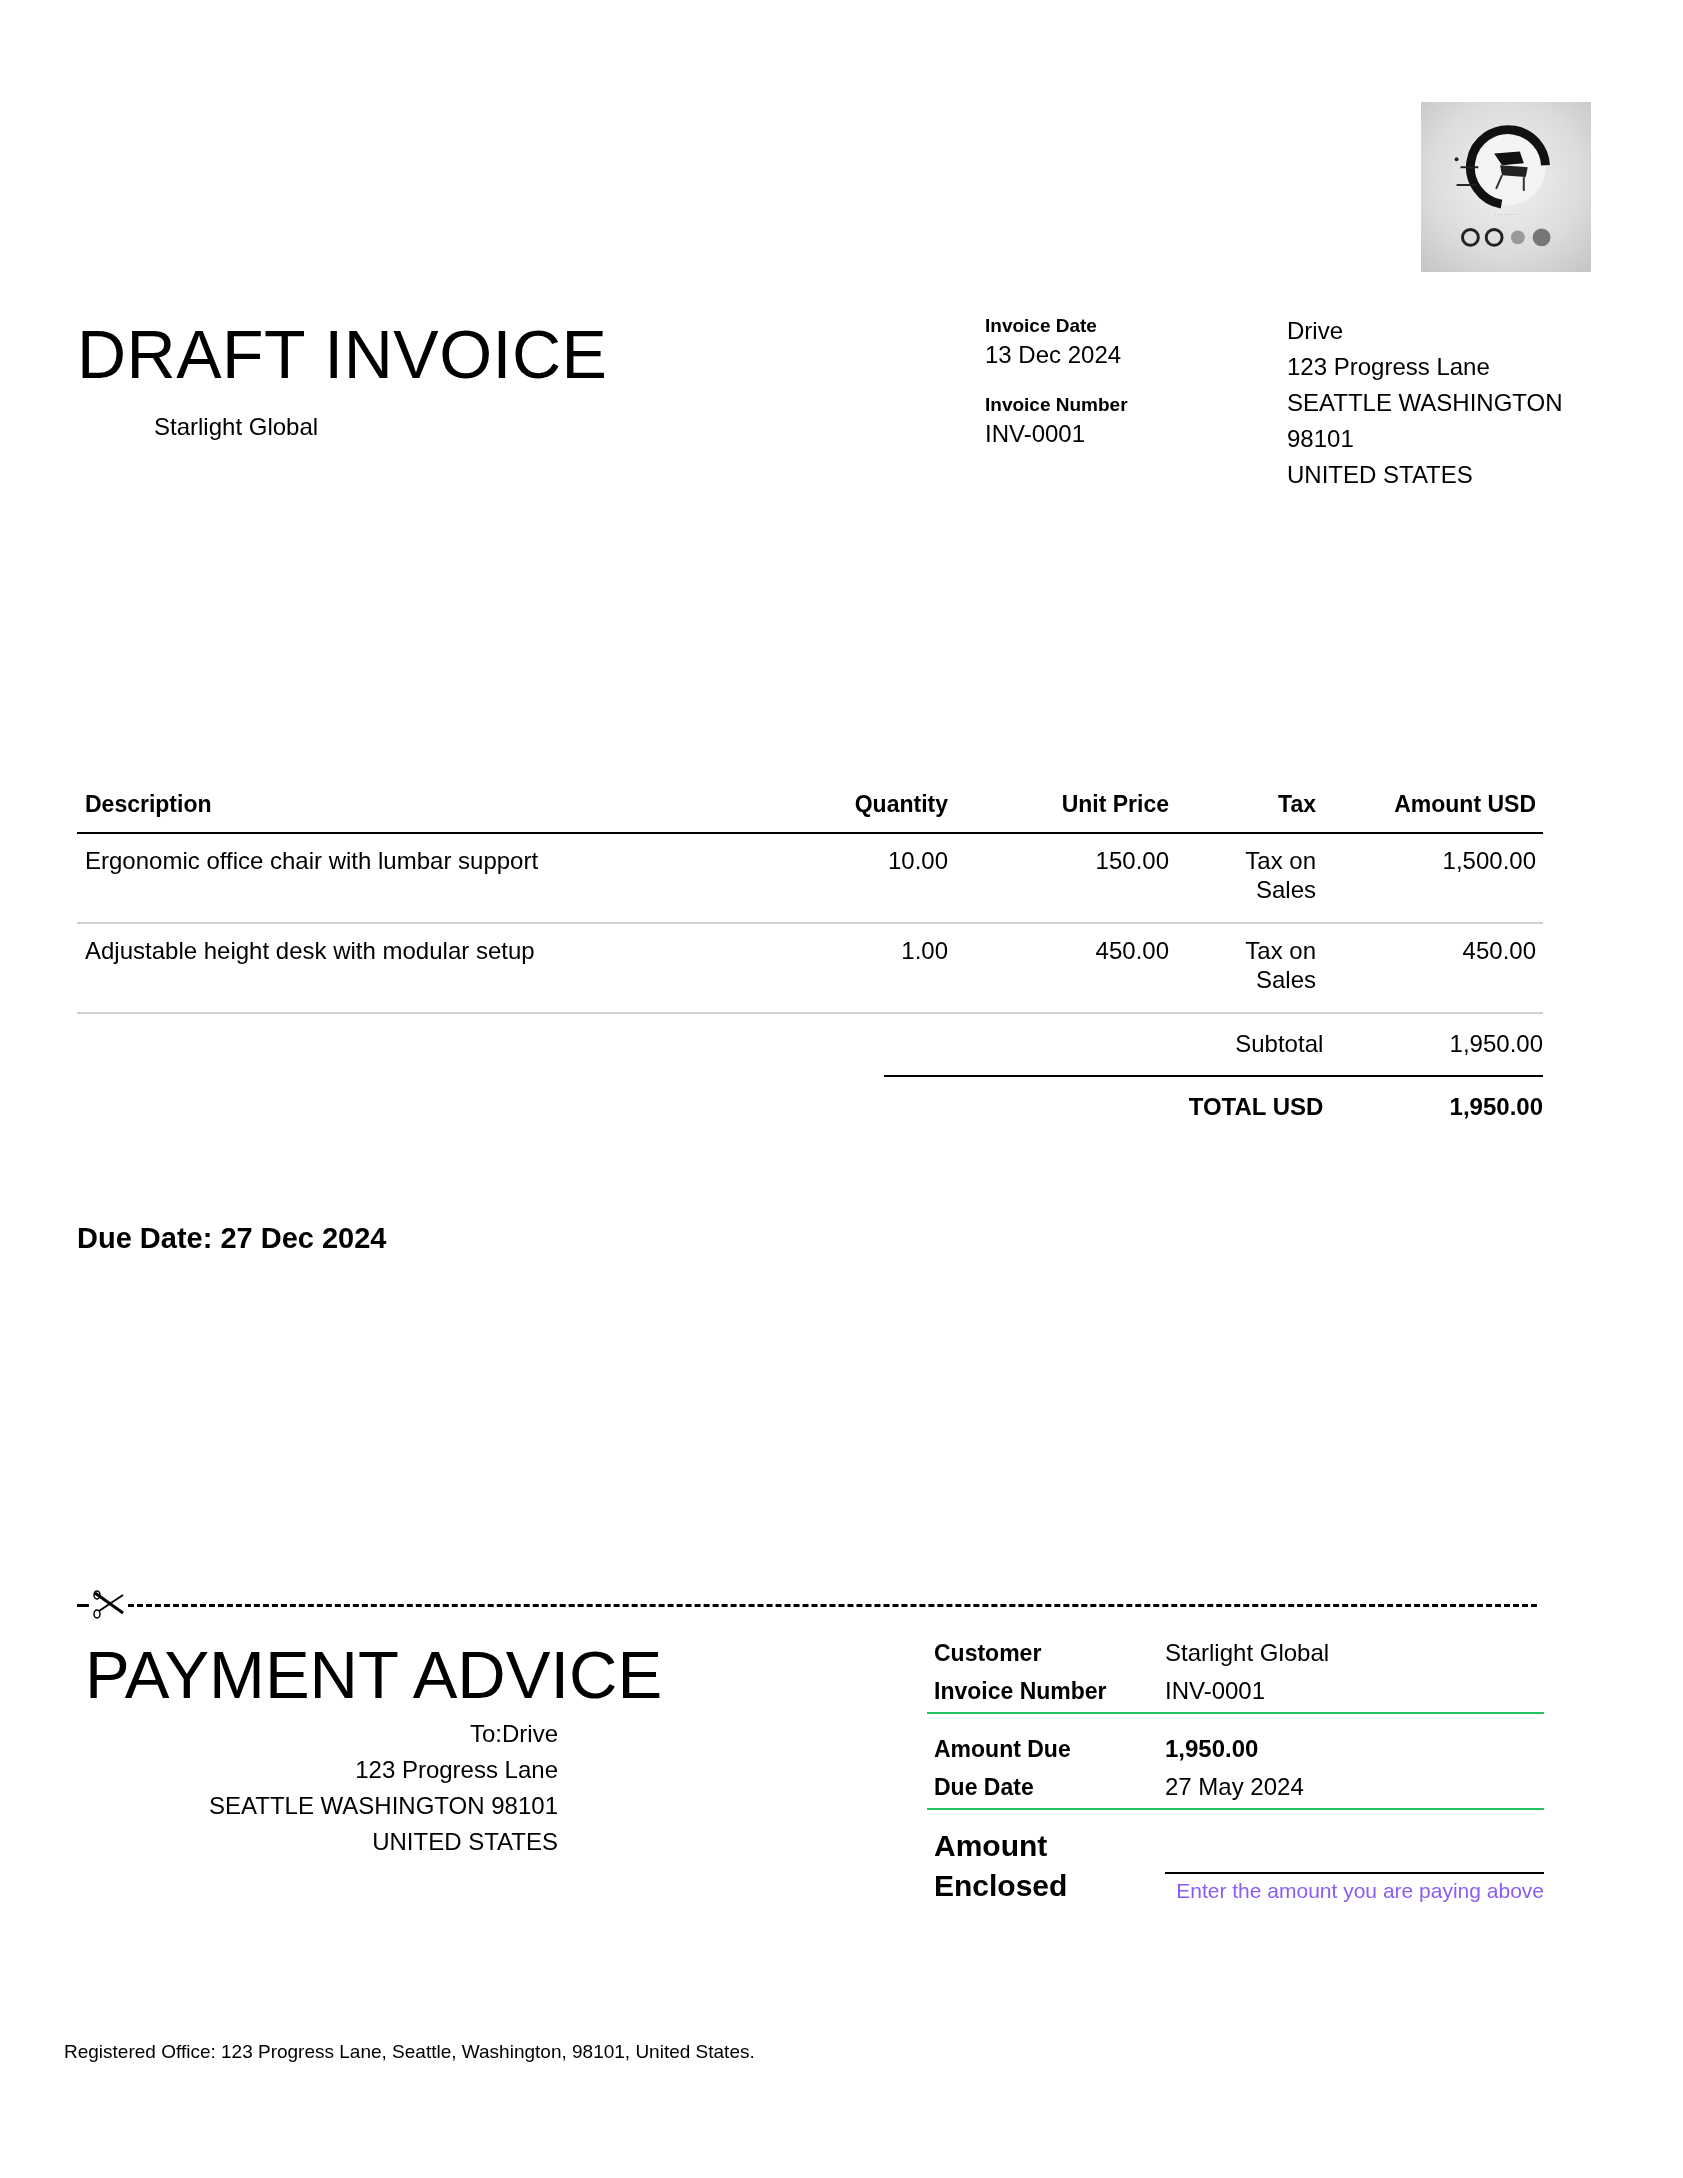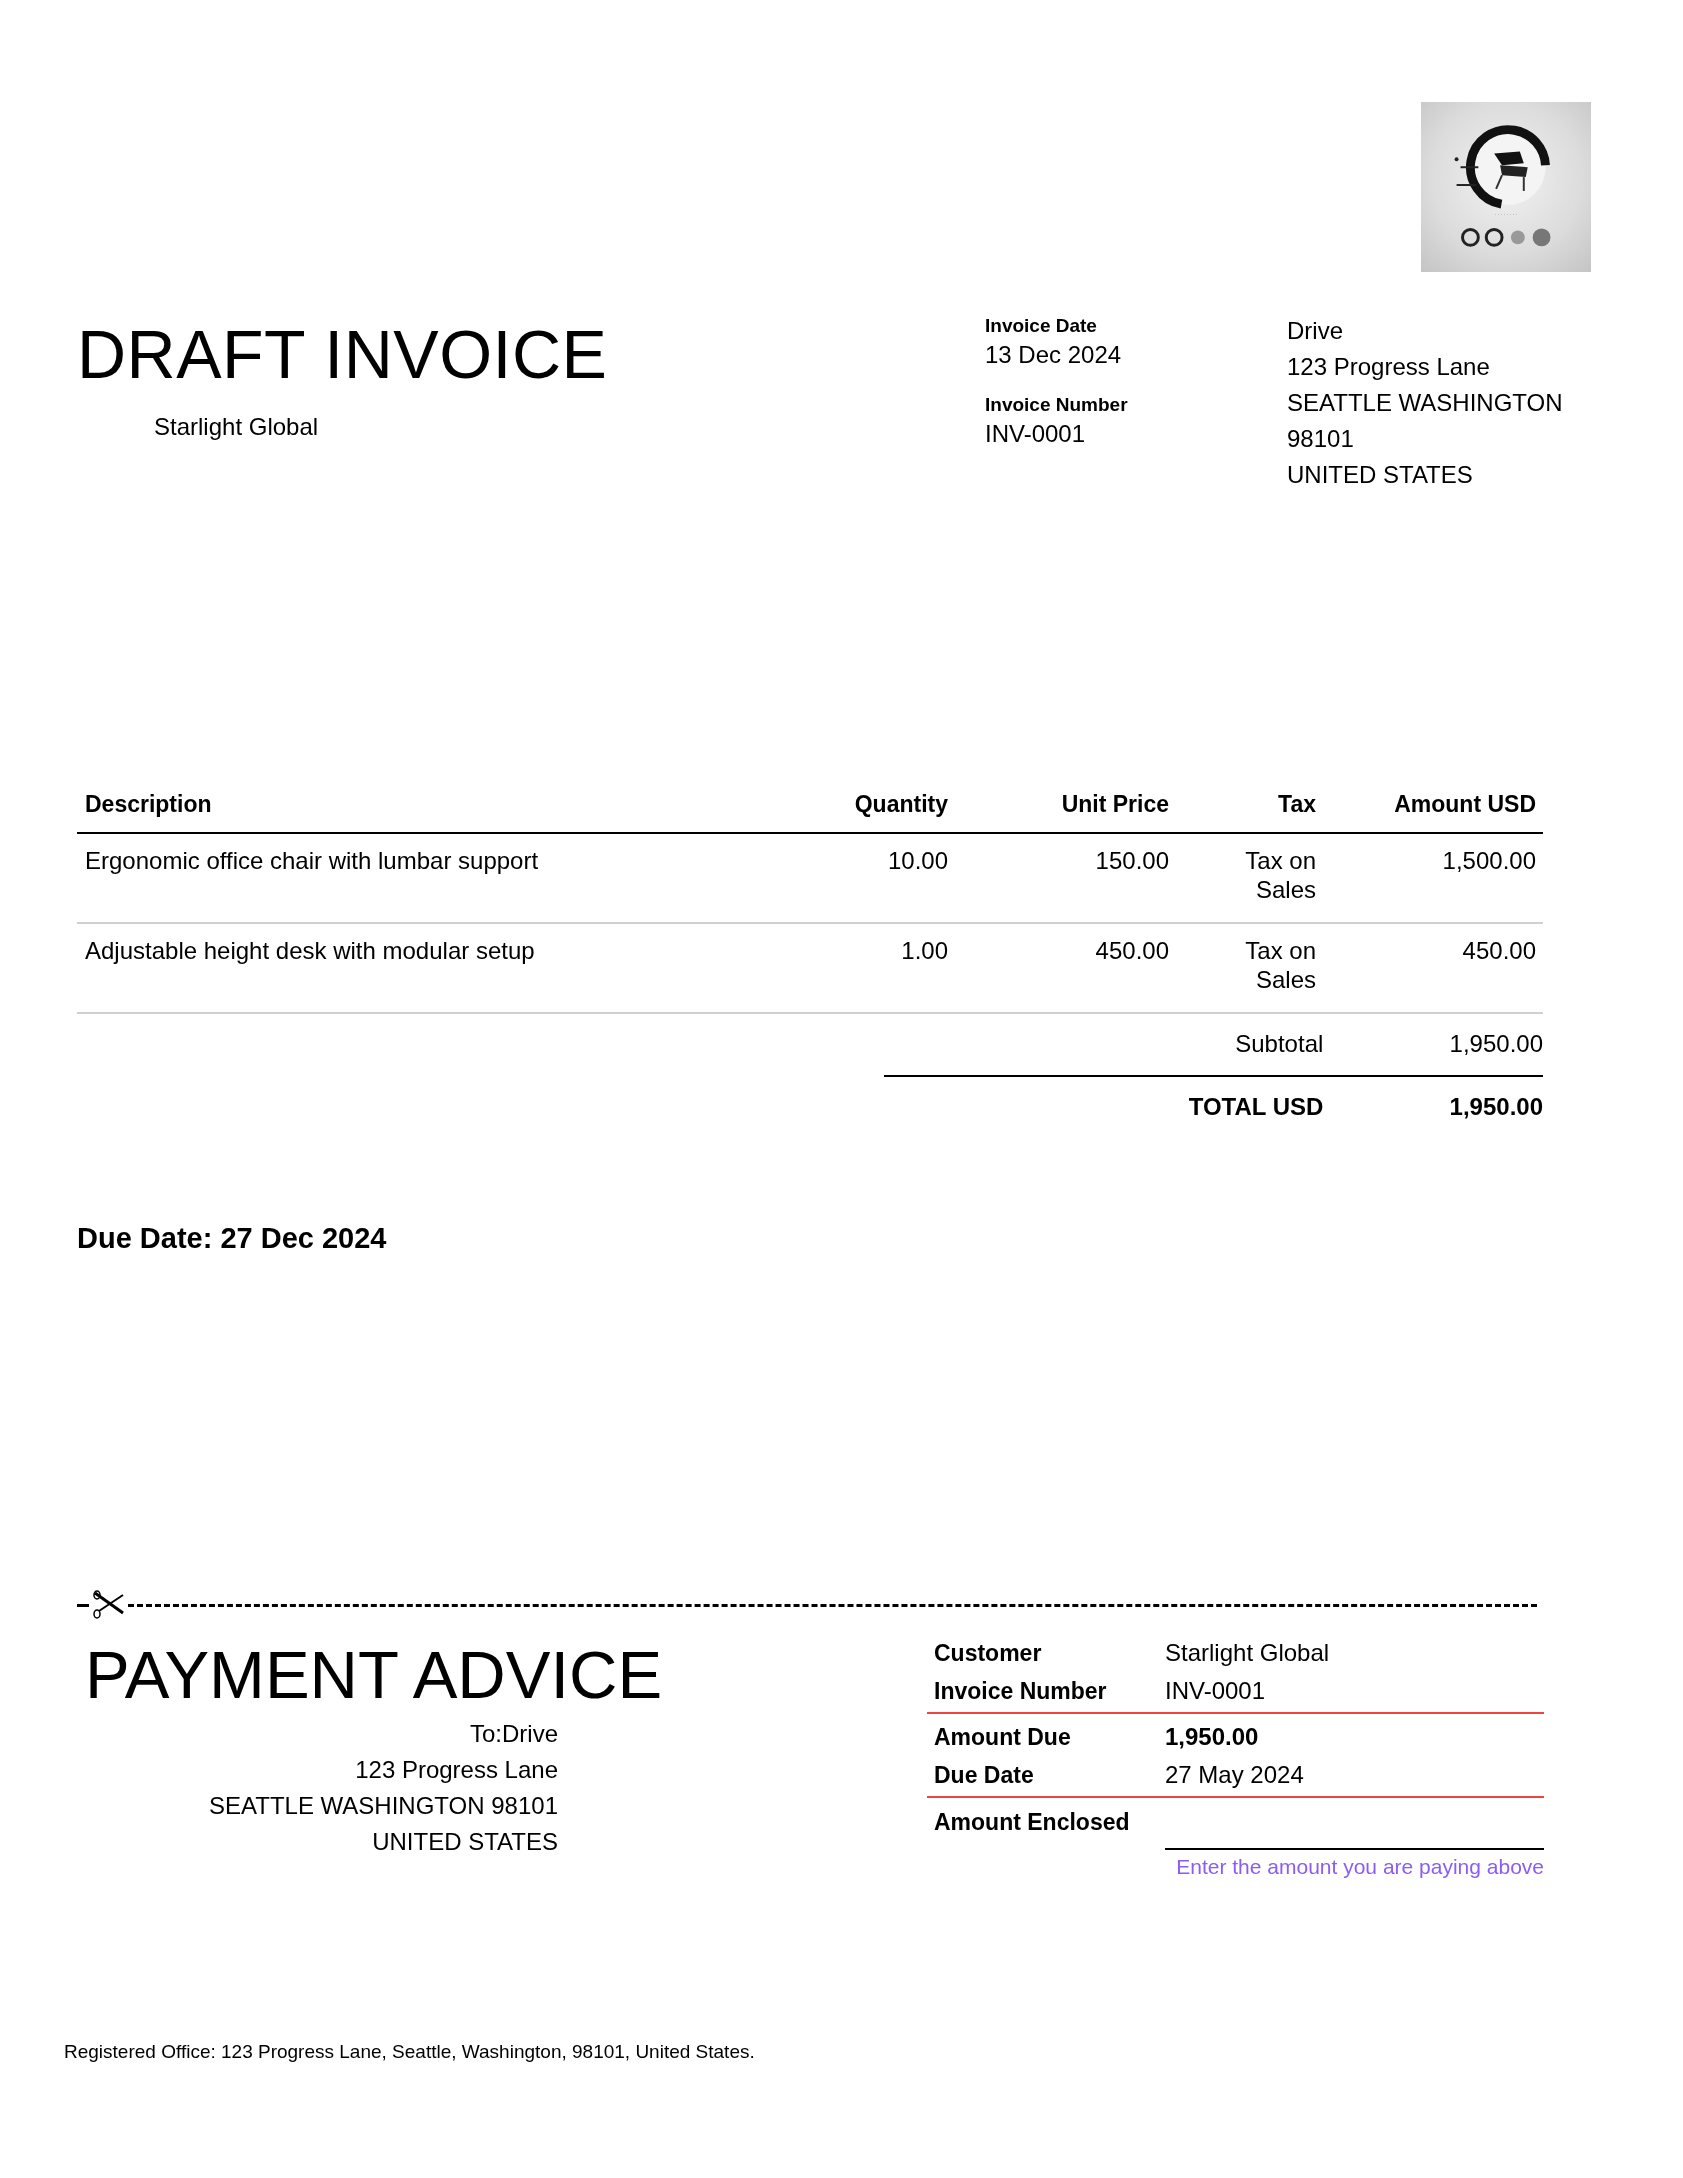--- a/index.html
+++ b/index.html
@@ -36,23 +36,23 @@
   .cutline .lead { position: absolute; left: 0; top: 13px; width: 12px; border-top: 3px solid #000; }
   .cutline .sc { position: absolute; left: 14px; top: -2px; width: 36px; height: 30px; }
   .pa-title { left: 85px; top: 1636px; font-size: 67px; line-height: 77px; }
   .pa-to { left: 162px; top: 1716px; font-size: 24px; line-height: 36px; text-align: right; }
   .pa-to .to-lbl { display: inline-block; width: 47px; }
   .pa-to .ln { padding-left: 47px; }
   .pa-table { left: 927px; top: 1634px; width: 617px; font-size: 24px; }
   .pa-row { display: flex; line-height: 38px; }
   .pa-row .k { width: 231px; padding-left: 7px; font-weight: bold; font-size: 23px; }
   .pa-row .v { flex: 1; }
-  .pa-grp { border-bottom: 2px solid #ef4444; padding-bottom: 2px; margin-bottom: 4px; }
+  .pa-grp { border-bottom: 2px solid #22c55e; padding-bottom: 2px; margin-bottom: 16px; }
   .pa-enclosed { display: flex; height: 48px; line-height: 40px; }
-  .pa-enclosed .k { width: 231px; padding-left: 7px; font-weight: bold; font-size: 23px; }
+  .pa-enclosed .k { width: 231px; padding-left: 7px; font-weight: bold; font-size: 30px; }
   .pa-enclosed .field { flex: 1; border-bottom: 2px solid #000; }
   .pa-hint { text-align: right; font-size: 21px; color: #8b5cf6; line-height: 34px; }
   .footer { left: 64px; top: 2040px; font-size: 19px; line-height: 24px; }
 </style>
 </head>
 <body>
 
 <div class="abs logo">
   <svg viewBox="0 0 172 172">
     <circle cx="88" cy="66" r="38" fill="#f4f4f4" stroke="#111" stroke-width="9" stroke-dasharray="170 70" transform="rotate(100 88 66)"></circle>

